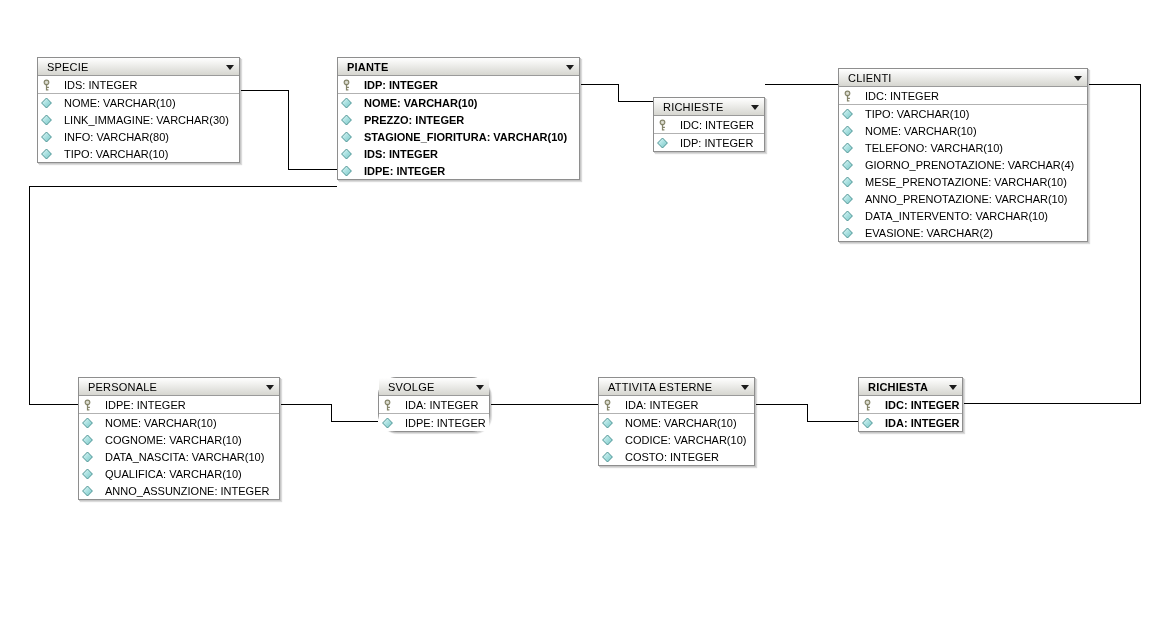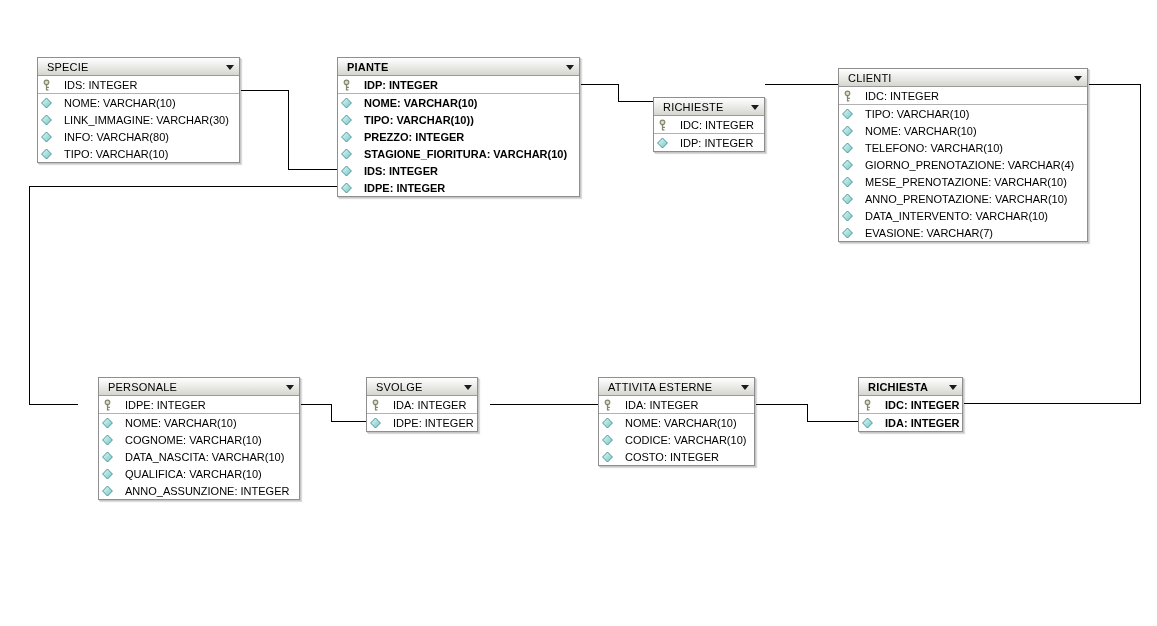--- a/index.html
+++ b/index.html
@@ -34,22 +34,22 @@
     padding:0 3px;background:#fff;white-space:nowrap;
   }
   .row.pk{border-bottom:1px solid #b2b2b2;}
   .ic{width:11px;height:12px;flex:0 0 auto;}
   .ft{white-space:nowrap;}
   
   .t0{left:37px; top:57px; width:201px;}
   .t1{left:337px;top:57px; width:241px;font-weight:bold;}
   .t2{left:653px;top:57px; width:110px;margin-top:40px;}
   .t3{left:838px;top:68px; width:248px;}
-  .t4{left:78px; top:377px;width:200px;margin-left:20px;}
-  .t5{left:366px;top:377px;width:110px;}
+  .t4{left:78px; top:377px;width:200px;}
+  .t5{left:378px;top:377px;width:110px;border-radius:18px;}
   .t6{left:598px;top:377px;width:155px;text-align:center;}
   .t7{left:858px;top:377px;width:103px;font-weight:bold;}
 </style>
 </head>
 <body>
 
 <svg width="0" height="0" style="position:absolute" aria-hidden="true">
   <defs>
     <linearGradient id="diag" x1="0" y1="0" x2="1" y2="1">
       <stop offset="0" stop-color="#eafbfb"></stop>
@@ -131,26 +131,20 @@
     <div class="row">
       <svg class="ic" viewBox="0 0 11 12">
           <use href="#icdia"></use>
         </svg>
       <span class="ft">NOME: VARCHAR(10)</span>
     </div>
     <div class="row">
       <svg class="ic" viewBox="0 0 11 12">
           <use href="#icdia"></use>
         </svg>
-      <span class="ft">TIPO: VARCHAR(10))</span>
-    </div>
-    <div class="row">
-      <svg class="ic" viewBox="0 0 11 12">
-          <use href="#icdia"></use>
-        </svg>
       <span class="ft">PREZZO: INTEGER</span>
     </div>
     <div class="row">
       <svg class="ic" viewBox="0 0 11 12">
           <use href="#icdia"></use>
         </svg>
       <span class="ft">STAGIONE_FIORITURA: VARCHAR(10)</span>
     </div>
     <div class="row">
       <svg class="ic" viewBox="0 0 11 12">
@@ -235,21 +229,21 @@
     <div class="row">
       <svg class="ic" viewBox="0 0 11 12">
           <use href="#icdia"></use>
         </svg>
       <span class="ft">DATA_INTERVENTO: VARCHAR(10)</span>
     </div>
     <div class="row">
       <svg class="ic" viewBox="0 0 11 12">
           <use href="#icdia"></use>
         </svg>
-      <span class="ft">EVASIONE: VARCHAR(7)</span>
+      <span class="ft">EVASIONE: VARCHAR(2)</span>
     </div>
   </div>
 
   <div class="table t4">
     <div class="hdr">
       <span class="hname">PERSONALE</span>
       <span class="arrow"></span>
     </div>
     <div class="row pk">
       <svg class="ic" viewBox="0 0 11 12">

